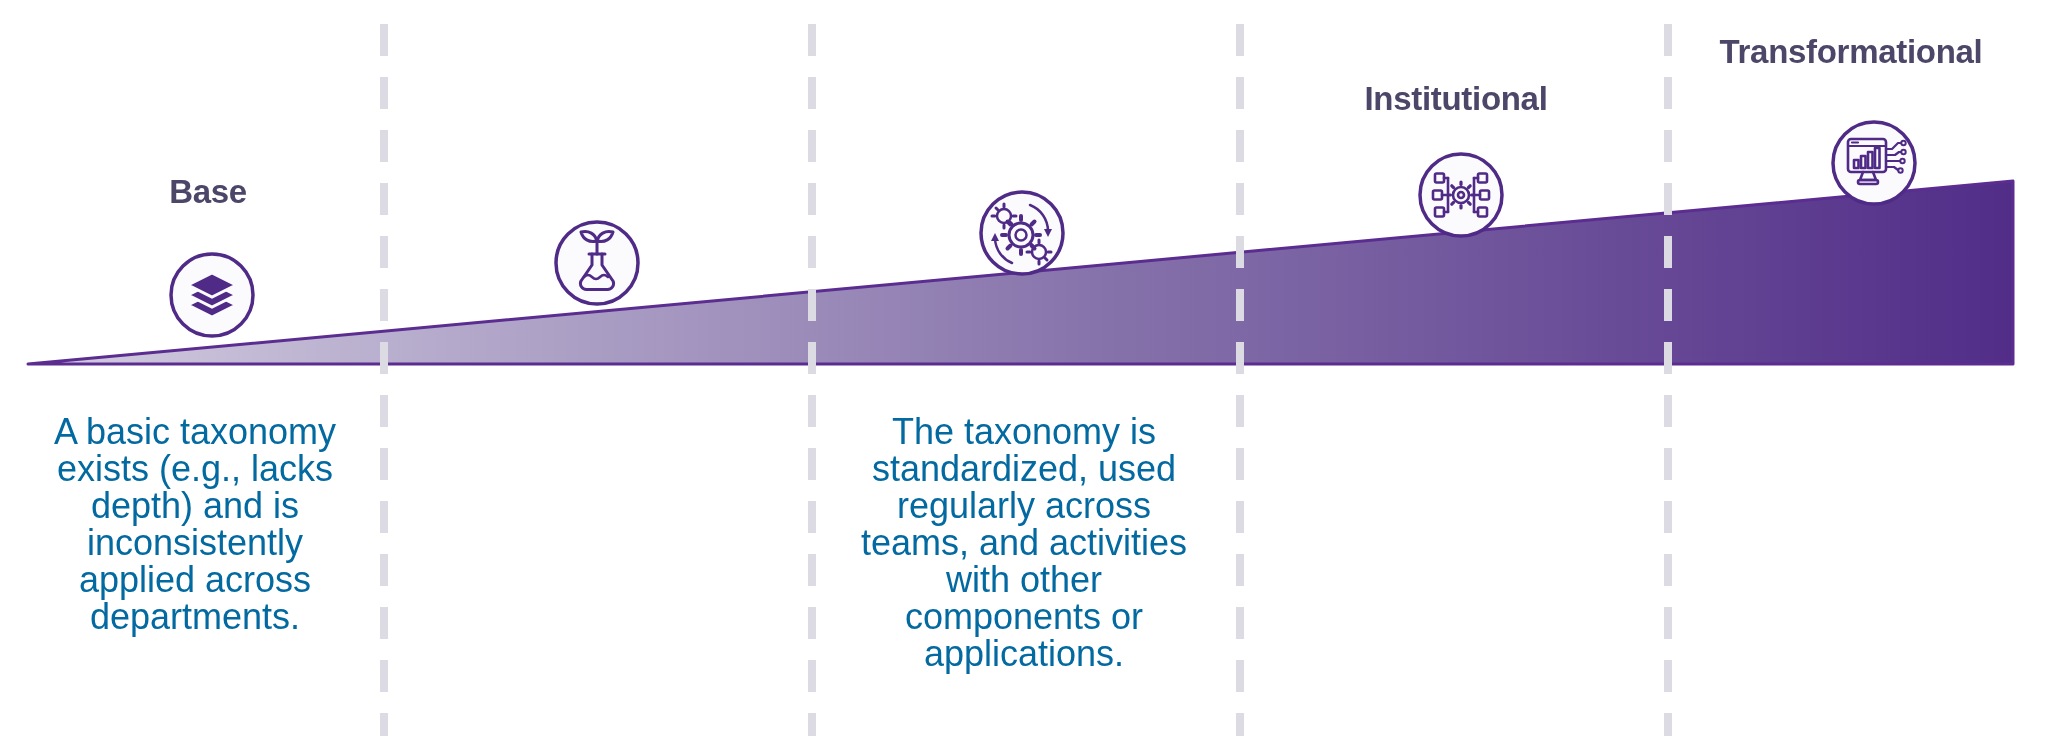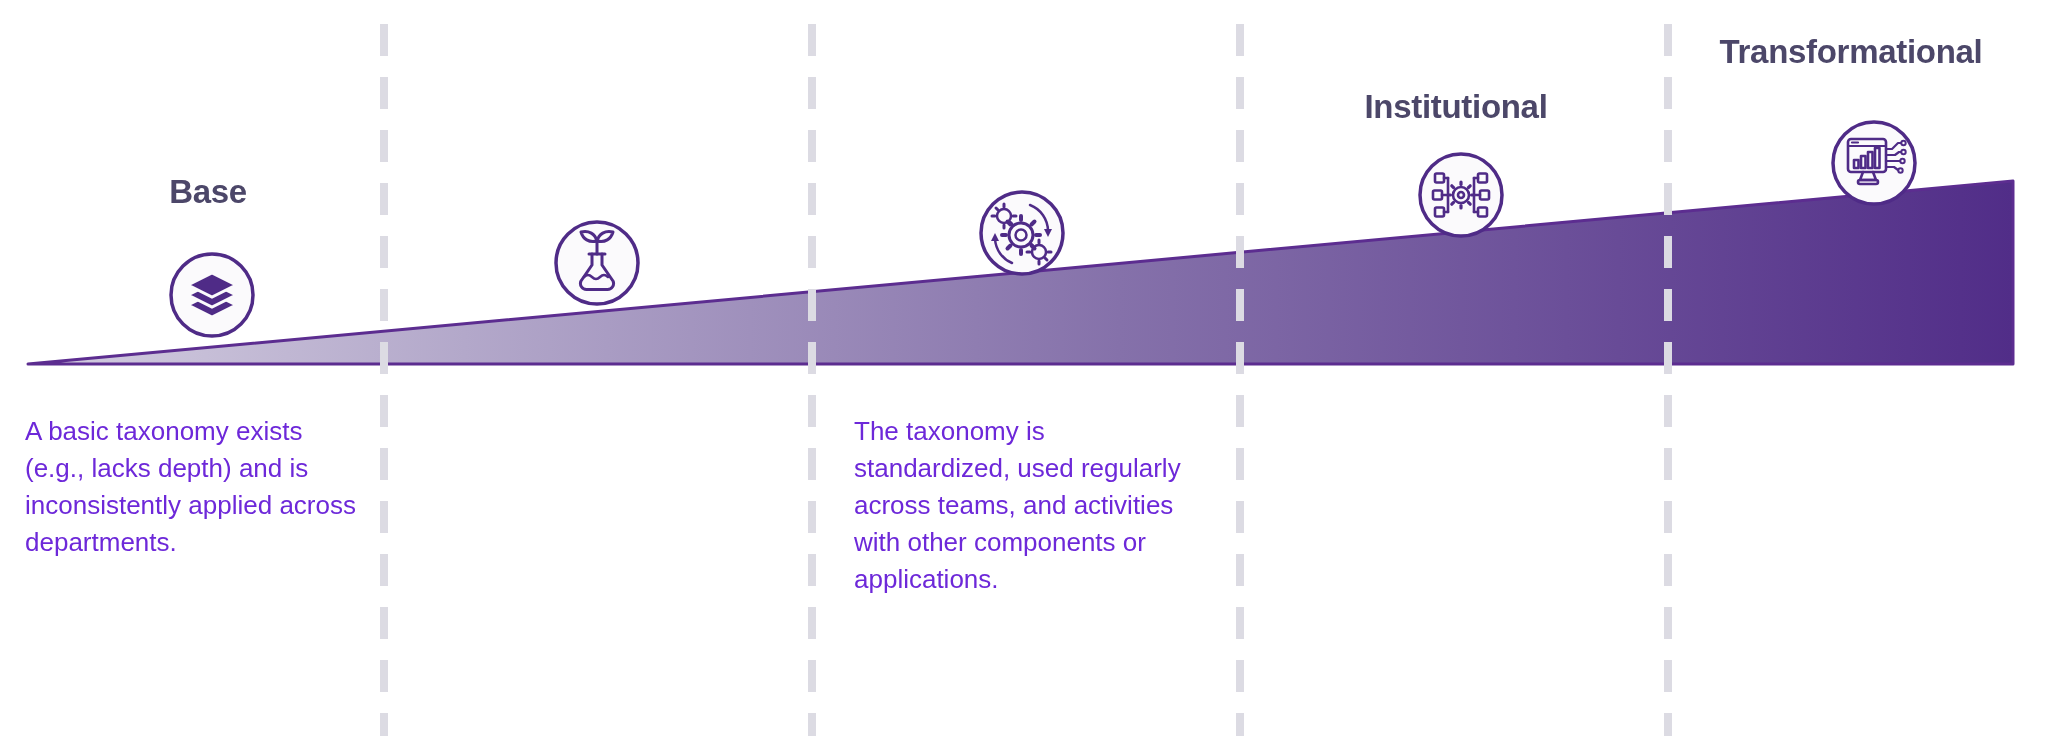--- a/index.html
+++ b/index.html
@@ -13,28 +13,28 @@
     background:repeating-linear-gradient(180deg,#dcdbe3 0px,#dcdbe3 32px,transparent 32px,transparent 53px);
   }
   .stage-title{
     position:absolute;width:420px;text-align:center;z-index:5;
     font-size:33px;font-weight:bold;letter-spacing:-0.3px;color:#4c4769;line-height:38px;
   }
   .stage-icon{
     position:absolute;width:88px;height:88px;z-index:4;
   }
   .stage-desc{
-    position:absolute;width:340px;top:413px;z-index:5;
-    font-size:26px;color:#6d28d9;line-height:37px;
+    position:absolute;width:340px;top:413px;text-align:center;z-index:5;
+    font-size:36px;color:#0369a1;line-height:37px;
   }
   
   #title-1{left:-2px;top:173px;}   #icon-1{left:168px;top:251px;}  #desc-1{left:25px;}
   #title-2{left:384px;top:142px;}  #icon-2{left:553px;top:219px;}  #desc-2{left:428px;}
   #title-3{left:816px;top:111px;}  #icon-3{left:978px;top:189px;}  #desc-3{left:854px;}
-  #title-4{left:1246px;top:88px;}  #icon-4{left:1417px;top:151px;} #desc-4{left:1288px;}
+  #title-4{left:1246px;top:80px;}  #icon-4{left:1417px;top:151px;} #desc-4{left:1288px;}
   #title-5{left:1641px;top:33px;}  #icon-5{left:1830px;top:119px;} #desc-5{left:1700px;}
   #sep-1{left:380px;} #sep-2{left:808px;} #sep-3{left:1236px;} #sep-4{left:1664px;}
 </style>
 </head>
 <body>
 
 <div id="canvas">
 
   <svg class="wedge-svg" width="2048" height="743" viewBox="0 0 2048 743">
     <defs>

